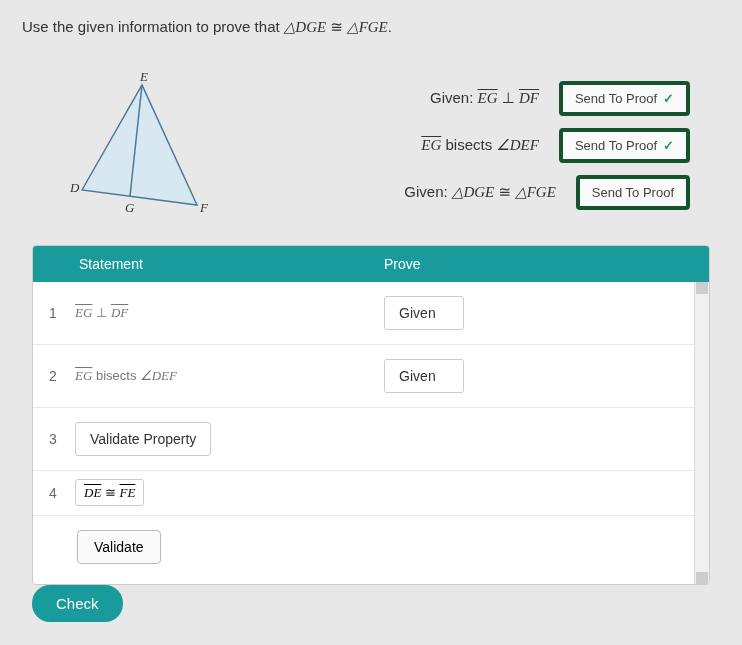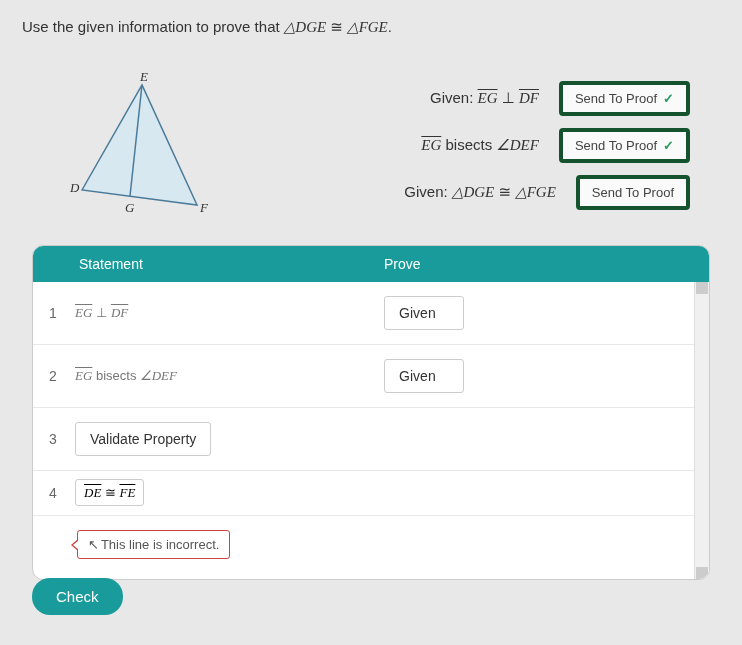--- a/index.html
+++ b/index.html
@@ -30,21 +30,21 @@
   color: #444;
   cursor: pointer;
   display: inline-flex;
   align-items: center;
   gap: 6px;
 }
 .check-icon { color: #2a9d5c; font-weight: bold; }
 .proof-table {
   background: #fff;
   border: 1px solid #ccc;
-  border-radius: 11px;
+  border-radius: 4px;
   margin: 12px 10px;
   overflow: hidden;
   position: relative;
 }
 .table-header {
   background: #1a9b9b;
   color: #fff;
   display: flex;
   padding: 10px 16px;
   font-size: 14px;
@@ -96,21 +96,21 @@
   border-right: 7px solid #cc4444;
 }
 .error-msg::after {
   content: ""; position: absolute; left: -5px; top: 50%;
   transform: translateY(-50%);
   border-top: 5px solid transparent; border-bottom: 5px solid transparent;
   border-right: 6px solid #fff;
 }
 .cursor-icon { display:inline-block; margin-right:2px; }
 .check-btn {
-  position: absolute; bottom: 30px; left: 32px;
+  position: absolute; bottom: 23px; left: 32px;
   background: #1a9b9b; color: #fff; border: none;
   border-radius: 18px; padding: 10px 24px; font-size: 15px;
   cursor: pointer;
 }
 svg text { font-family: 'Times New Roman', serif; font-style: italic; font-size: 13px; fill: #333; }
 </style>
 </head>
 <body>
 
 <div class="instruction">
@@ -198,20 +198,18 @@
     </div>
 
     <div class="proof-row">
       <div class="row-num">4</div>
       <div class="statement-cell">
         <span class="statement-input"><span class="math-i overline">DE</span> ≅ <span class="math-i overline">FE</span></span>
       </div>
     </div>
 
     <div class="validate-row">
-      <div class="error-msg">
-        <span class="cursor-icon">↖</span><span>This line is incorrect.</span>
-      </div>
+      <button class="validate-btn">Validate</button>
     </div>
   </div>
 </div>
 
 <button class="check-btn">Check</button>
 
 </body></html>

